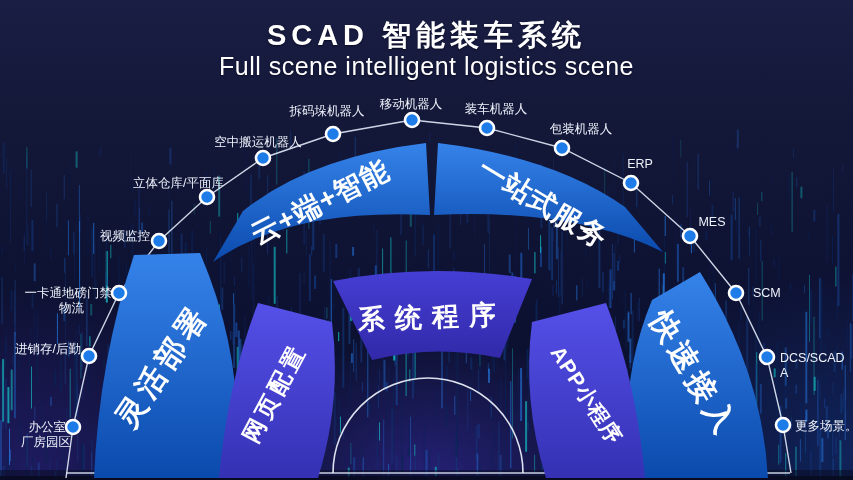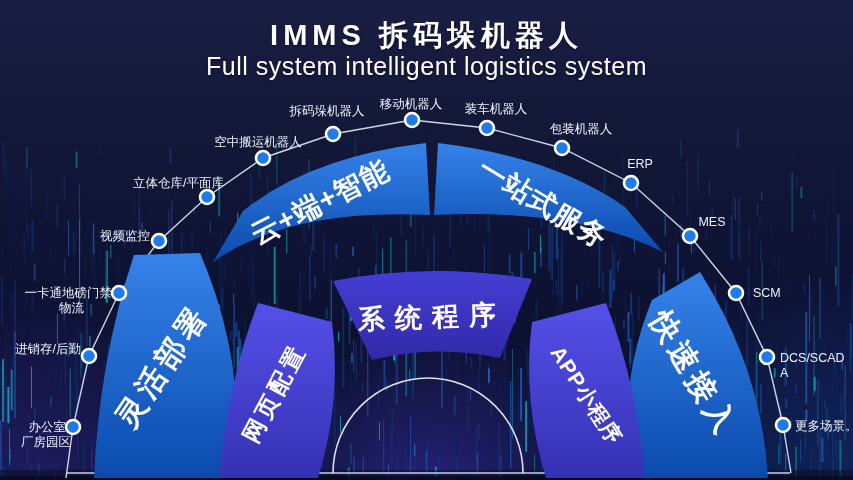--- a/index.html
+++ b/index.html
@@ -28,22 +28,22 @@
   }
   svg text{font-family:"Liberation Sans","DejaVu Sans",sans-serif;}
   .node-label{fill:#eef2fb;font-size:12.5px;}
   .wedge-label{fill:#ffffff;font-weight:bold;}
 </style>
 </head>
 <body>
 
 <div class="stage">
 
-  <div class="title">IMMS 拆码垛机器人</div>
-  <div class="subtitle">Full system intelligent logistics system</div>
+  <div class="title">SCAD 智能装车系统</div>
+  <div class="subtitle">Full scene intelligent logistics scene</div>
 
   <svg width="853" height="480" viewBox="0 0 853 480" style="position:absolute;left:0;top:0;">
     <defs>
       <linearGradient id="gradOuter" x1="0" y1="0" x2="0" y2="1">
         <stop offset="0" stop-color="#3583ea"></stop>
           <stop offset="1" stop-color="#0b4aad"></stop>
       </linearGradient>
       <linearGradient id="gradInner" x1="0" y1="0" x2="0" y2="1">
         <stop offset="0" stop-color="#5550e8"></stop>
           <stop offset="1" stop-color="#3531b4"></stop>

